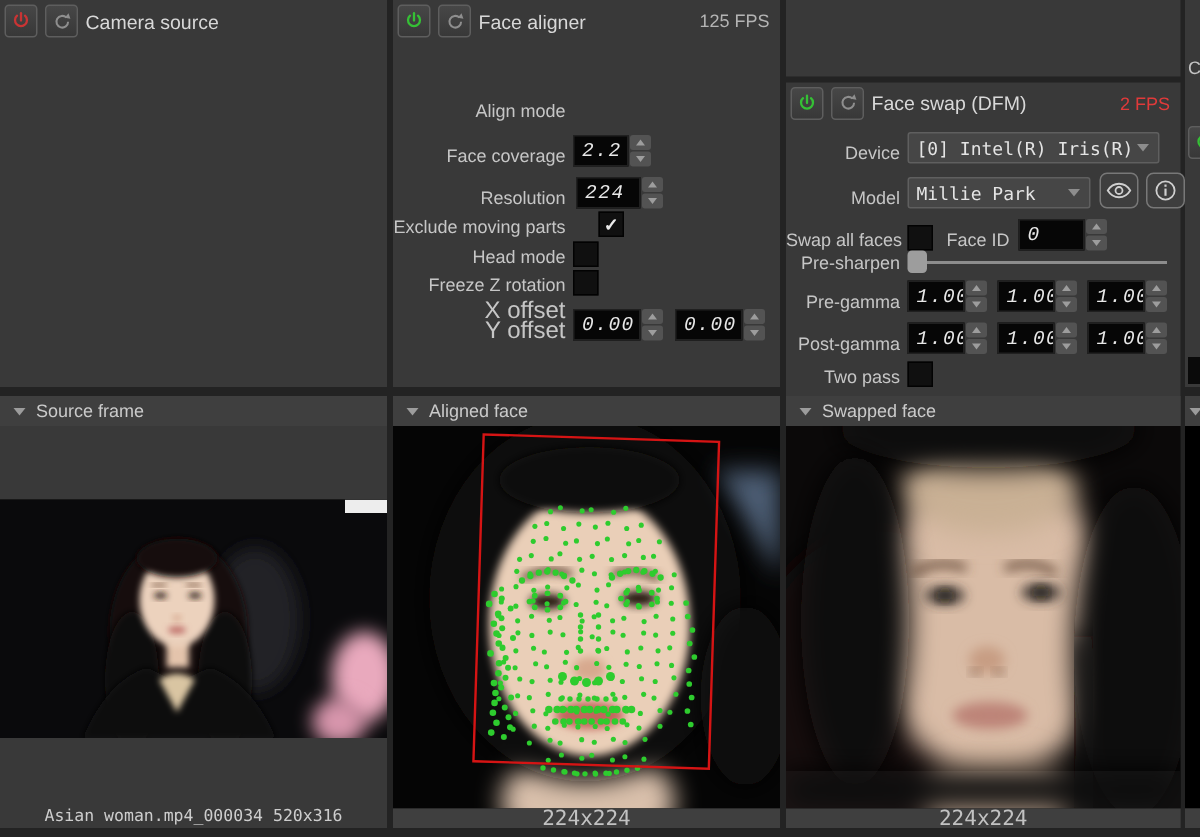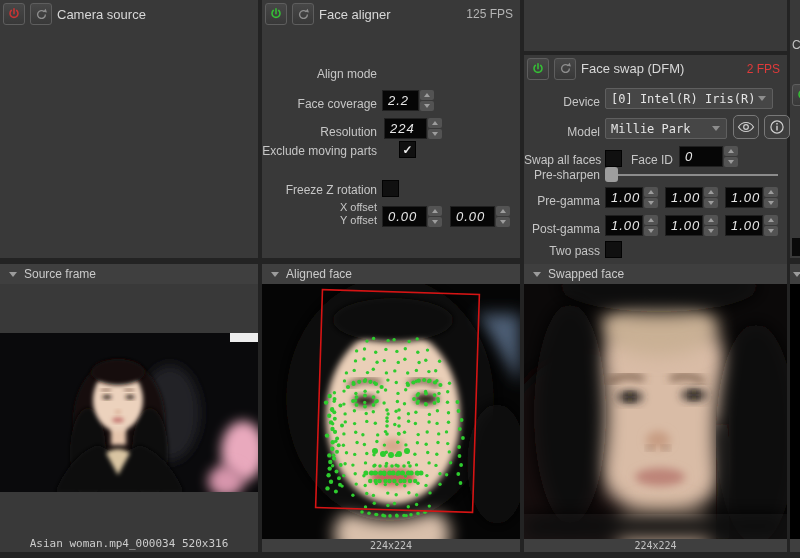--- a/index.html
+++ b/index.html
@@ -17,45 +17,45 @@
   .sqbtn{width:26px;height:24px;border:1px solid #787878;border-radius:5px;background:#3e3e3e;
         display:flex;align-items:center;justify-content:center;box-sizing:border-box}
   .pw-red{color:#c93434}
   .pw-green{color:#35c035}
   .ptitle{font-size:13px;color:#d8d8d8;white-space:nowrap}
   .fps{margin-left:auto;font-size:12px;color:#b4b4b4;white-space:nowrap}
   .fps.red{color:#e03a3a}
   
   .row{position:absolute;display:flex;align-items:flex-end}
   .lbl{font-size:12px;color:#c6c6c6;text-align:right;white-space:nowrap}
-  .lbl2{font-size:11px;color:#c6c6c6;text-align:right;line-height:13px;white-space:nowrap}
+  .lbl2{font-size:16px;color:#c6c6c6;text-align:right;line-height:13px;white-space:nowrap}
   .dropdown{display:flex;align-items:center;background:#464646;border:1px solid #5f5f5f;border-radius:2px;
         height:21px;box-sizing:border-box;padding:0 6px 0 5px;font-family:"DejaVu Sans Mono",monospace;
         font-size:12px;color:#e4e4e4;overflow:hidden;white-space:nowrap;cursor:pointer}
   .dd-arrow{margin-left:auto;flex:0 0 auto;width:0;height:0;border-left:4px solid transparent;border-right:4px solid transparent;border-top:5px solid #8d8d8d}
   .numbox{background:#060606;border:1px solid #202020;height:21px;box-sizing:border-box;color:#e8e8e8;
-        font-family:Liberation Sans, sans-serif;font-style:italic;font-size:13px;letter-spacing:1px;
+        font-family:Liberation Mono, monospace;font-style:italic;font-size:13px;letter-spacing:1px;
         display:flex;align-items:center;padding-left:5px;overflow:hidden}
   .spin{width:14px;height:21px;display:flex;flex-direction:column;gap:1px;margin-left:1px;cursor:pointer}
   .spin span{flex:1;background:#535353;border-radius:2px;display:flex;align-items:center;justify-content:center}
   .spin span::before{content:"";width:0;height:0;border-left:3px solid transparent;border-right:3px solid transparent}
   .spin .up::before{border-bottom:4px solid #9d9d9d}
   .spin .dn::before{border-top:4px solid #9d9d9d}
   .checkbox{width:15px;height:15px;flex:0 0 15px;background:#101010;border:1px solid #020202;box-sizing:content-box;
         display:flex;align-items:center;justify-content:center;color:#ececec;font-size:12px;font-weight:bold;cursor:pointer}
   .slider{position:relative;height:15px;cursor:pointer}
   .slider .groove{position:absolute;left:2px;right:0;top:7px;height:2px;background:#8d8d8d}
   .slider .handle{position:absolute;left:0;top:0;width:13px;height:15px;background:#9d9d9d;border-radius:3px}
   
   .bhead{height:20px;background:#3f3f3f;display:flex;align-items:center;gap:7px;padding:0 0 0 9px;font-size:12px;color:#cacaca}
   .tri{width:0;height:0;border-left:4px solid transparent;border-right:4px solid transparent;border-top:5px solid #9c9c9c;cursor:pointer}
   .viewimg{position:absolute;left:0;top:20px;right:0;bottom:13px;overflow:hidden;background:#000}
   .viewimg svg{display:block;width:100%;height:100%}
   .capbar{position:absolute;left:0;right:0;bottom:0;height:13px;background:#3f3f3f;display:flex;align-items:center;justify-content:center;
-        font-family:"DejaVu Sans Mono",monospace;font-size:10px;color:#c2c2c2}
+        font-family:"DejaVu Sans Mono",monospace;font-size:14px;color:#c2c2c2}
   .srccap{position:absolute;left:0;right:0;bottom:2px;text-align:center;font-family:"DejaVu Sans Mono",monospace;font-size:11px;color:#cdcdcd}
 </style>
 </head>
 <body>
 
 <div class="panel" id="p-camera" style="left:0;top:0;width:258px;height:258px">
   <div class="phead">
     <div class="ibtn">
       <svg class="pw-red" width="14" height="14" viewBox="0 0 20 20">
         <path d="M10 2.5v7" fill="none" stroke="currentColor" stroke-width="2.2" stroke-linecap="round"></path>
@@ -110,20 +110,24 @@
         <span class="up"></span>
         <span class="dn"></span>
       </div>
   </div>
 
   <div class="row" style="left:0;top:141px;height:17px">
     <div class="lbl" style="width:115px;margin-right:22px">Exclude moving parts</div>
     <div class="checkbox">✓</div>
   </div>
 
+  <div class="row" style="left:0;top:161px;height:17px">
+    <div class="lbl" style="width:115px;margin-right:5px">Head mode</div>
+    <div class="checkbox"></div>
+  </div>
 
   <div class="row" style="left:0;top:180px;height:17px">
     <div class="lbl" style="width:115px;margin-right:5px">Freeze Z rotation</div>
     <div class="checkbox"></div>
   </div>
 
   <div class="row" style="left:0;top:201px;height:26px">
     <div class="lbl2" style="width:115px;margin-right:5px">
       <span>X offset</span><br>
       <span>Y offset</span>

